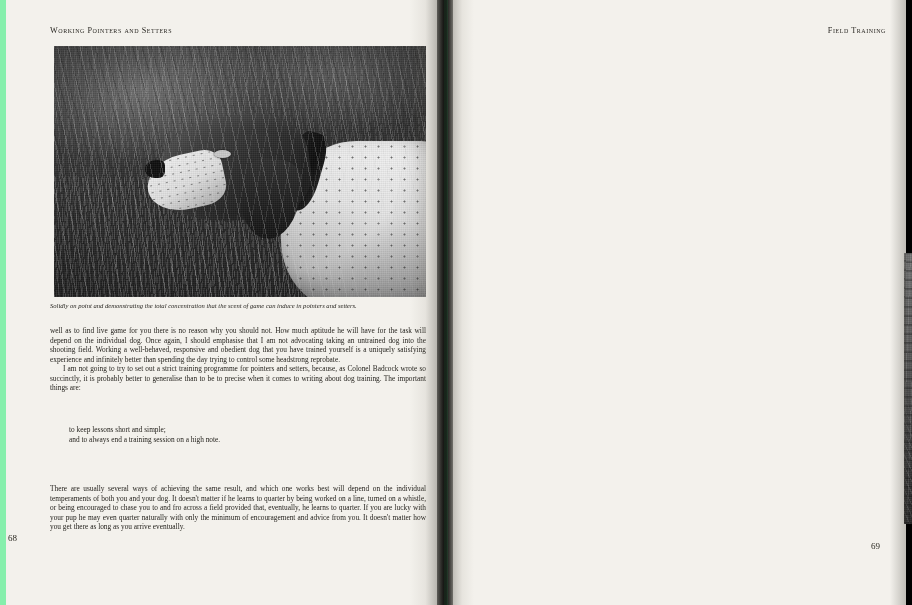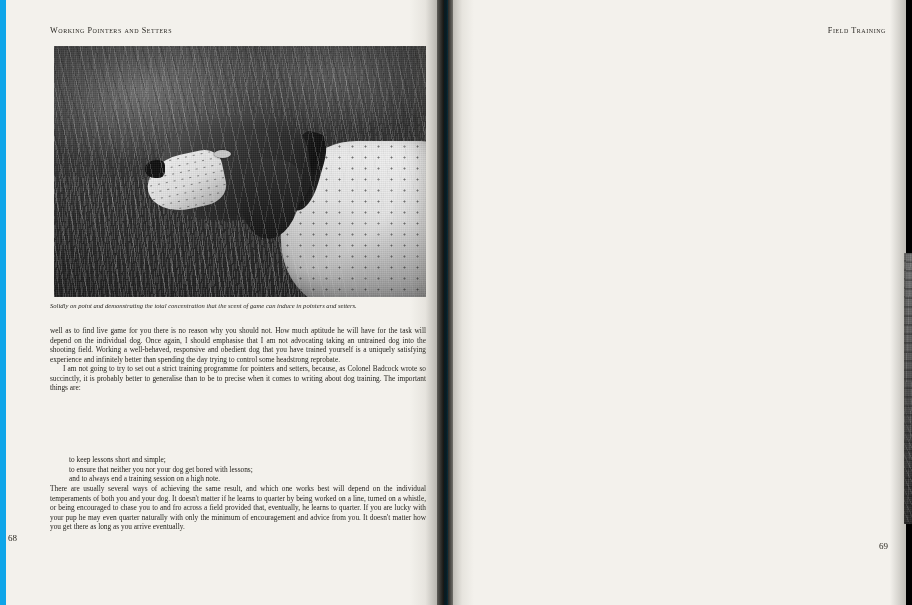--- a/index.html
+++ b/index.html
@@ -8,21 +8,21 @@
   }
   body {
     width: 912px; height: 605px;
     overflow: hidden;
     font-family: "Liberation Serif", "DejaVu Serif", serif;
   }
 
   .spread {
     position: relative;
     width: 732px; height: 605px;
-    background: #0ea5e9;
+    background: #86efac;
   }
 
   
   .page {
     position: absolute;
     top: 0; height: 605px;
     background: #f3f1ec;
   }
   .page-left  { left: 6px;  width: 438px; }
   .page-right { left: 448px; width: 458px; }
@@ -79,21 +79,21 @@
   .runhead-left  { left: 44px; top: 26px; }
   .runhead-right { right: 20px; top: 26px; }
 
   
   .folio {
     position: absolute;
     font-size: 9px;
     color: #29271f;
   }
   .folio-left  { left: 2px;  top: 533px; }
-  .folio-right { right: 18px; top: 541px; }
+  .folio-right { right: 26px; top: 541px; }
 
   
   .col {
     position: absolute;
     font-size: 7.35px;
     line-height: 9.55px;
     color: #1f1d18;
     text-align: justify;
     text-justify: inter-word;
     hyphens: none;
@@ -102,21 +102,20 @@
   .col p + p { text-indent: 13px; }
 
   .left-col  { left: 44px;  top: 326px; width: 376px; }
 
   .list {
     position: absolute;
     left: 44px; top: 425px; width: 376px;
     font-size: 7.35px;
     line-height: 9.7px;
     color: #1f1d18;
-    margin-top: 30px;
   }
   .list div { padding-left: 19px; }
 
   .tail {
     position: absolute;
     left: 44px; top: 484px; width: 376px;
     font-size: 7.35px;
     line-height: 9.6px;
     color: #1f1d18;
     text-align: justify;
@@ -302,21 +301,20 @@
 
     <div class="caption cap-left">Solidly on point and demonstrating the total concentration that the scent of game can induce in pointers and setters.</div>
 
     <div class="col left-col">
       <p>well as to find live game for you there is no reason why you should not. How much aptitude he will have for the task will depend on the individual dog. Once again, I should emphasise that I am not advocating taking an untrained dog into the shooting field. Working a well-behaved, responsive and obedient dog that you have trained yourself is a uniquely satisfying experience and infinitely better than spending the day trying to control some headstrong reprobate.</p>
       <p>I am not going to try to set out a strict training programme for pointers and setters, because, as Colonel Badcock wrote so succinctly, it is probably better to generalise than to be to precise when it comes to writing about dog training. The important things are:</p>
     </div>
 
     <div class="list">
       <div>to keep lessons short and simple;</div>
-      <div>to ensure that neither you nor your dog get bored with lessons;</div>
       <div>and to always end a  training session on a high note.</div>
     </div>
 
     <div class="tail">There are usually several ways of achieving the same result, and which one works best will depend on the individual temperaments of both you and your dog. It doesn't matter if he learns to quarter by being worked on a line, turned on a whistle, or being encouraged to chase you to and fro across a field provided that, eventually, he learns to quarter. If you are lucky with your pup he may even quarter naturally with only the minimum of encouragement and advice from you. It doesn't matter how you get there as long as you arrive eventually.</div>
 
     <div class="folio folio-left">68</div>
   </div>
 
   <div class="gutter"></div>
 

